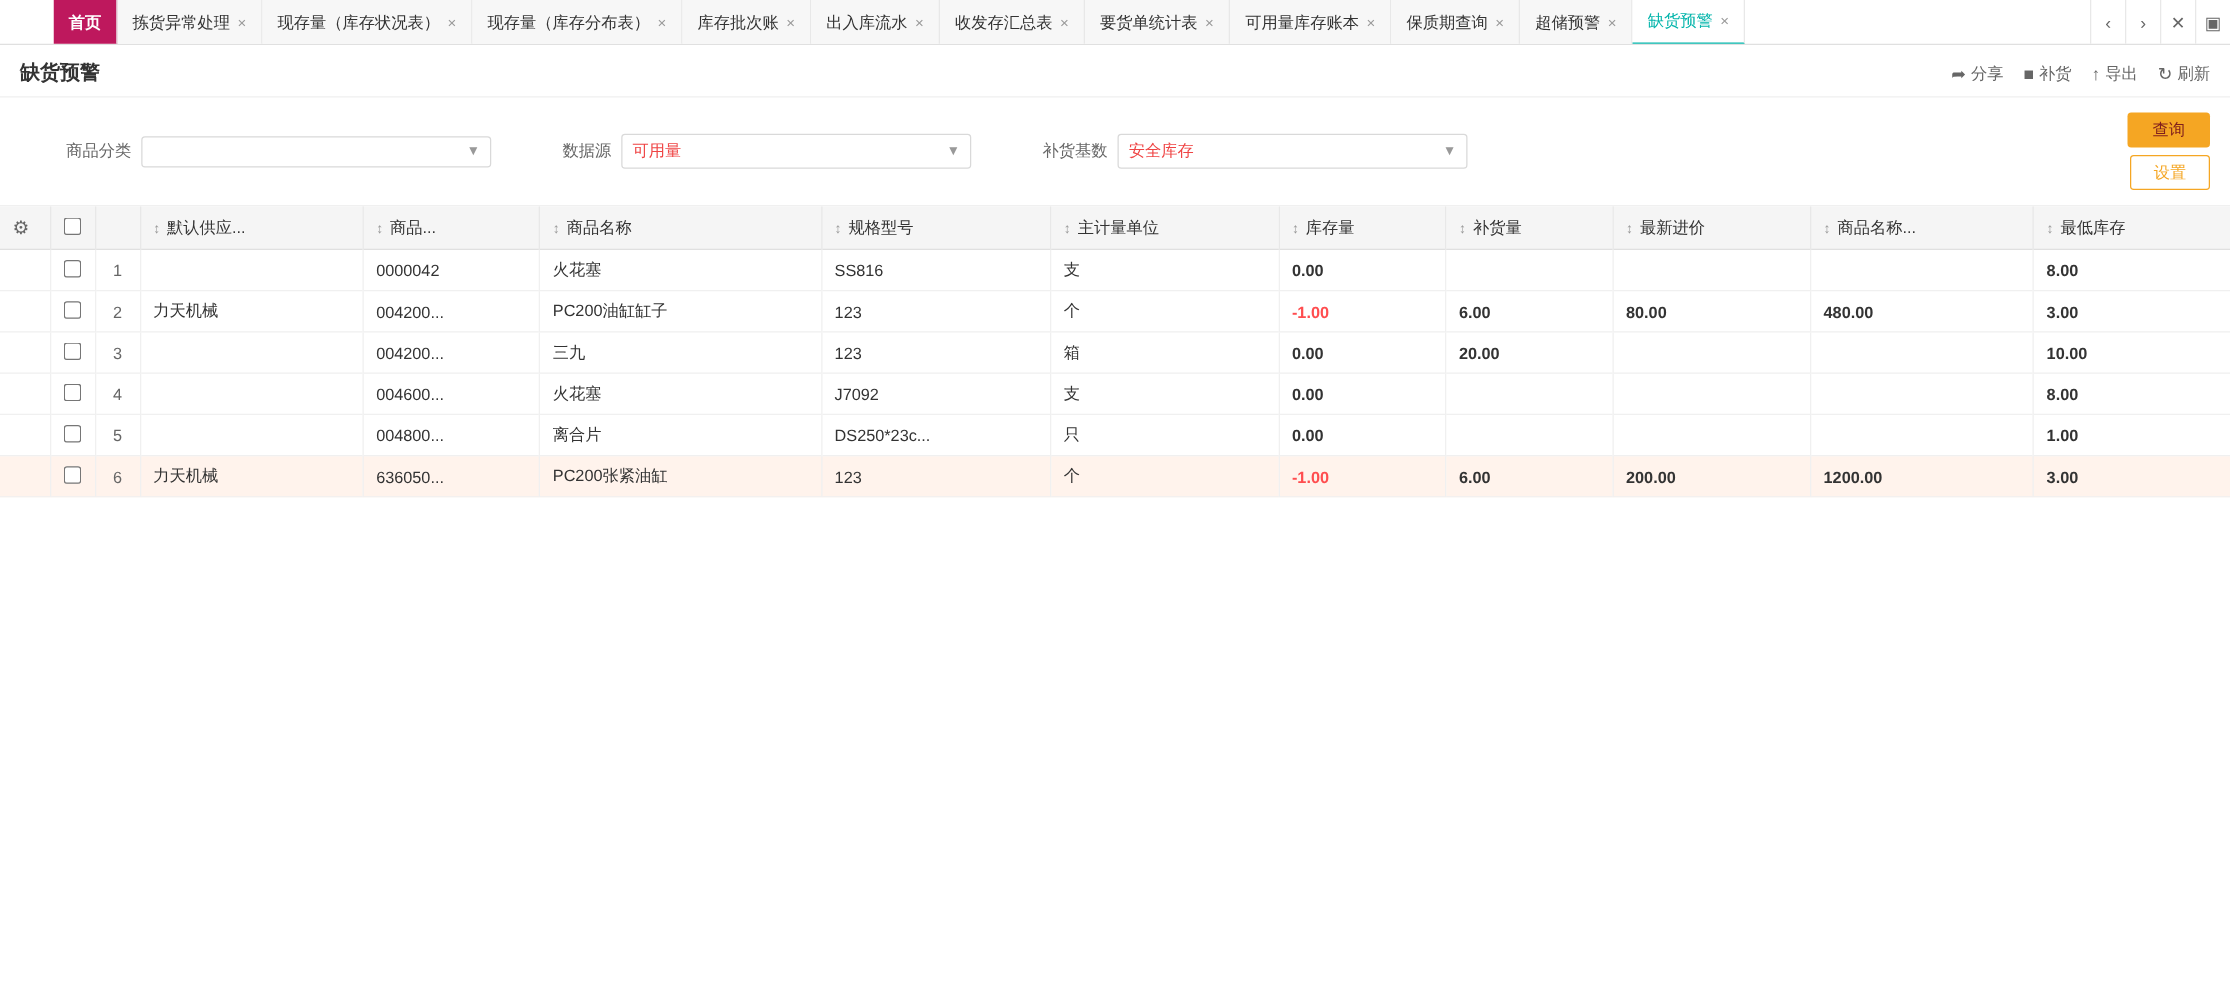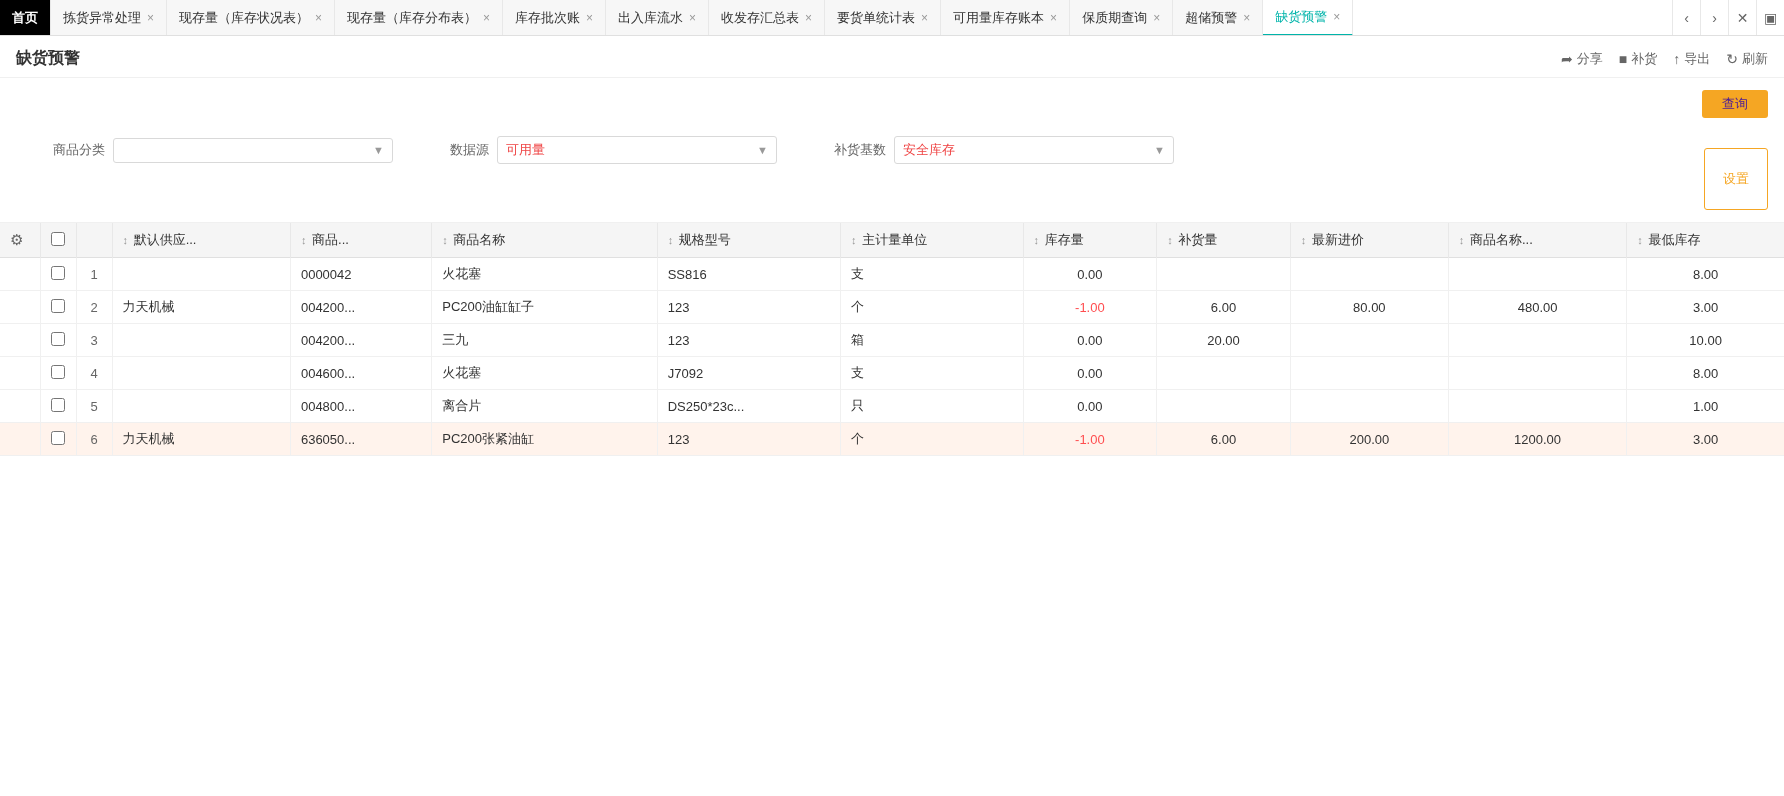--- a/index.html
+++ b/index.html
@@ -26,23 +26,24 @@
       font-size: 13px;
       background: #f7f7f7;
       flex-shrink: 0;
     }
     .tab-item.active {
       background: #fff;
       color: #00b4aa;
       border-bottom: 2px solid #00b4aa;
     }
     .tab-item.home {
-      background: #000000;
+      background: #be185d;
       color: #fff;
       font-weight: bold;
+      margin-left: 43px;
     }
     .tab-close {
       margin-left: 6px;
       color: #999;
       font-size: 12px;
       cursor: pointer;
     }
     .tab-nav-btns {
       display: flex;
       align-items: center;
@@ -141,36 +142,35 @@
     }
     .filter-actions {
       margin-left: auto;
       display: flex;
       flex-direction: column;
       gap: 6px;
       align-items: flex-end;
     }
     .btn-query {
       background: #f5a623;
-      color: #4c1d95;
+      color: #7f1d1d;
       border: none;
       border-radius: 3px;
       padding: 5px 20px;
       cursor: pointer;
       font-size: 13px;
     }
     .btn-settings {
       background: #fff;
       color: #f5a623;
       border: 1px solid #f5a623;
       border-radius: 3px;
-      padding: 21px 18px;
-      cursor: pointer;
-      font-size: 13px;
-      margin-top: 24px;
+      padding: 4px 18px;
+      cursor: pointer;
+      font-size: 13px;
     }
 
     
     .table-container {
       padding: 0 0;
       overflow: auto;
     }
     table {
       width: 100%;
       border-collapse: collapse;
@@ -198,21 +198,21 @@
       border-bottom: 1px solid #f0f0f0;
     }
     tbody tr.highlighted { background: #fff3ec; }
     td {
       padding: 7px 10px;
       color: #333;
       border-right: 1px solid #f0f0f0;
       font-size: 13px;
     }
     td:last-child { border-right: none; }
-    td.num { text-align: center; }
+    td.num { text-align: left; font-weight: bold; }
     td.center { text-align: center; }
 
     .row-num { color: #666; text-align: center; }
     .checkbox-cell { text-align: center; }
     .checkbox { width: 14px; height: 14px; cursor: pointer; }
 
     .gear-icon-cell {
       text-align: center;
     }
     .gear-icon {

